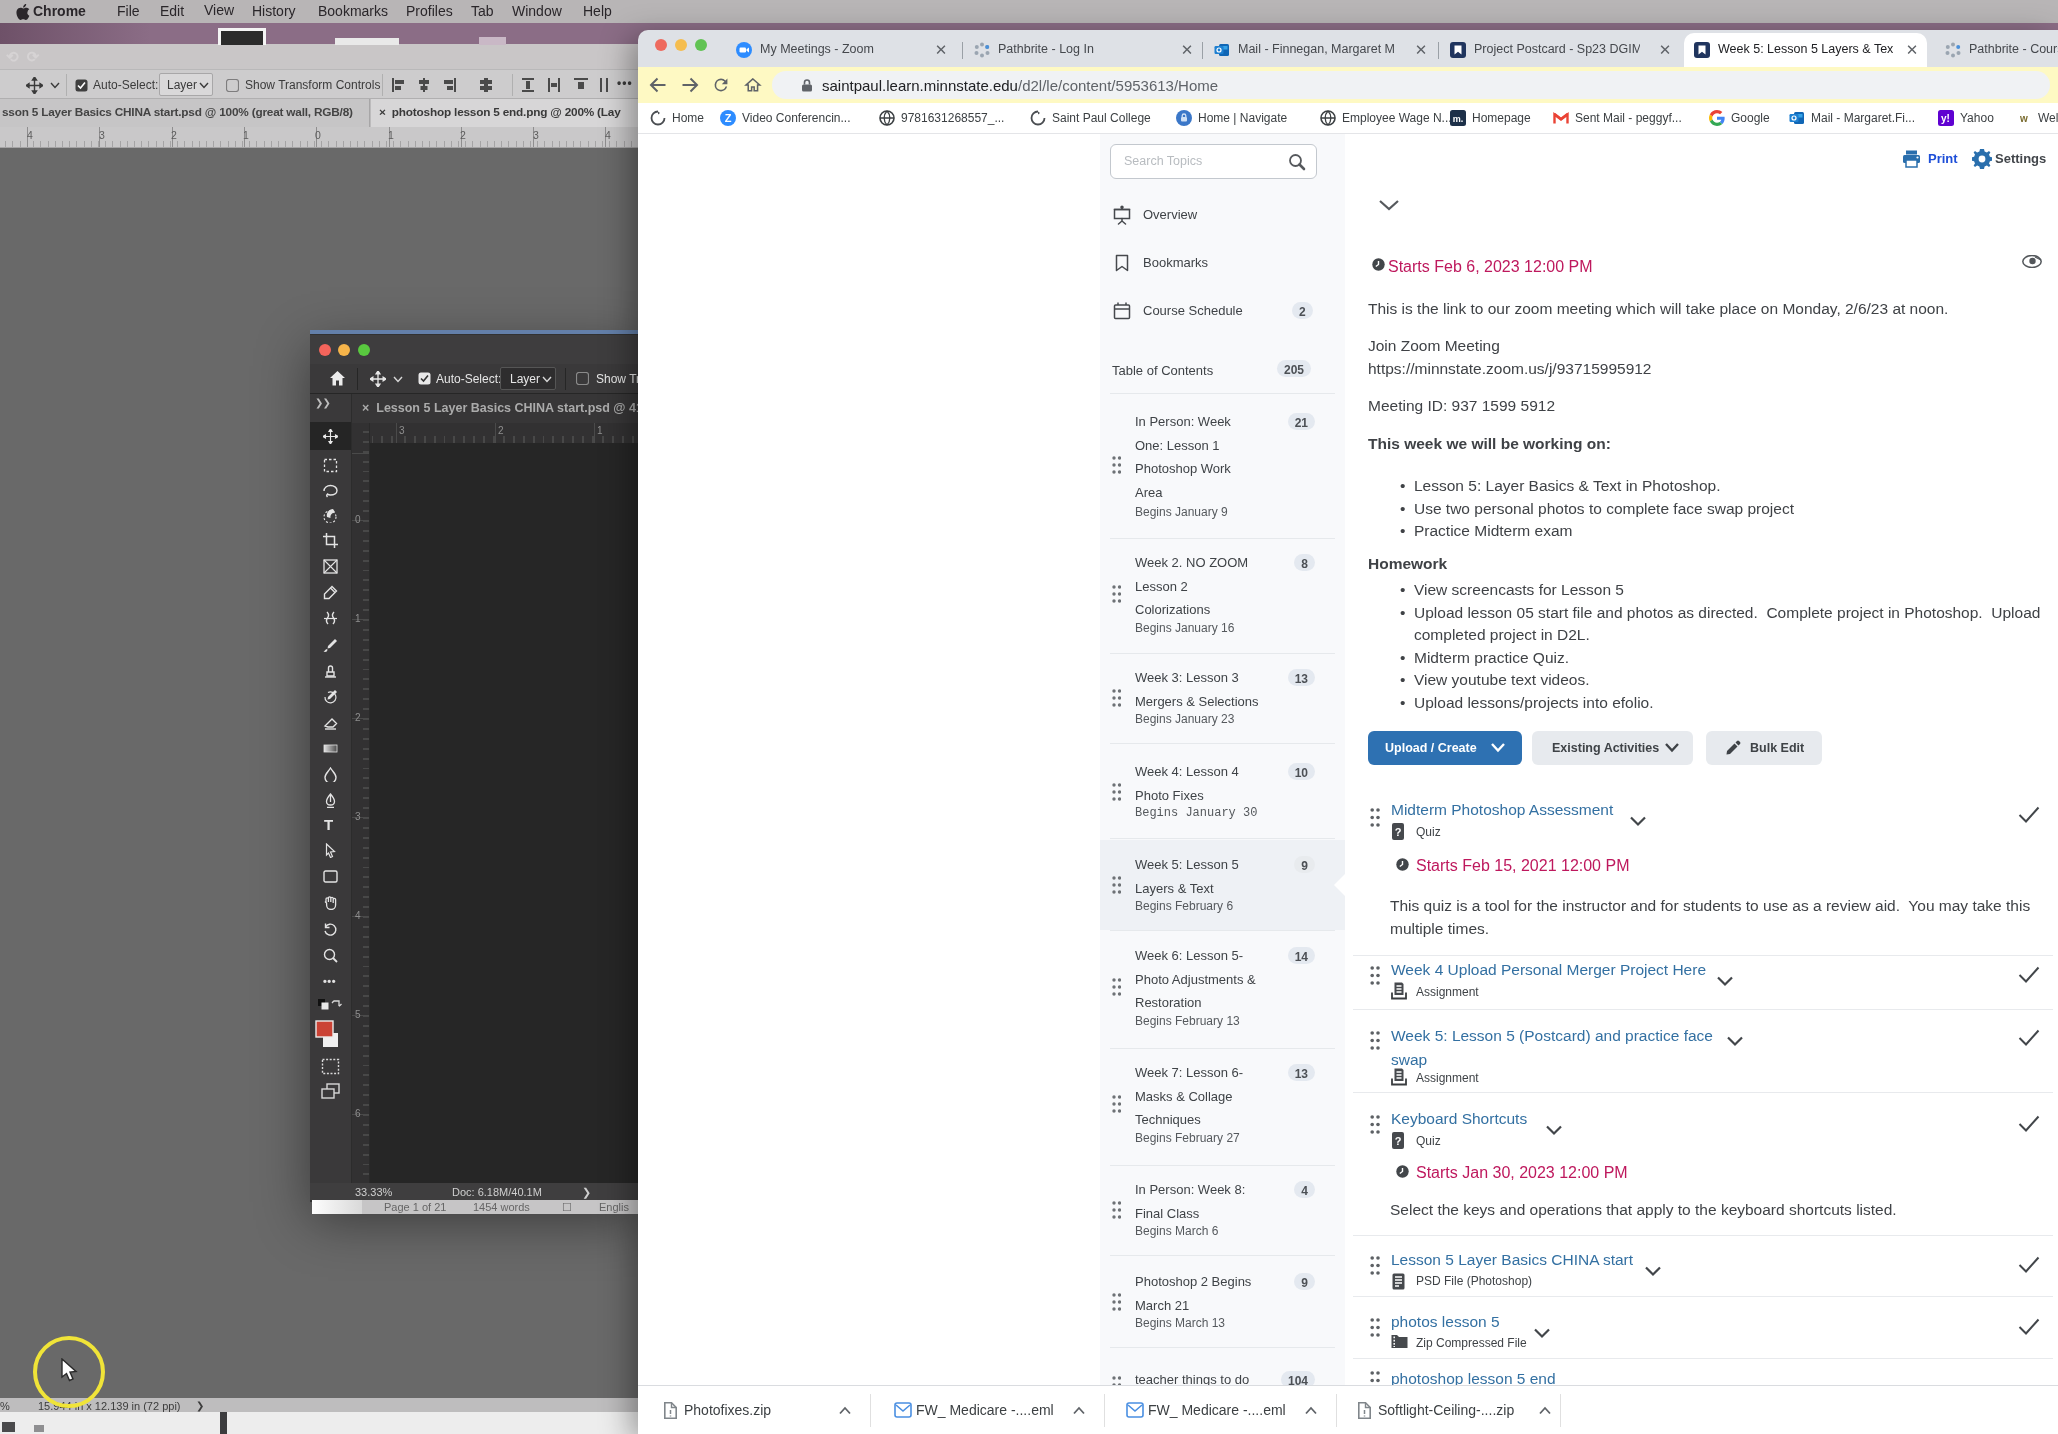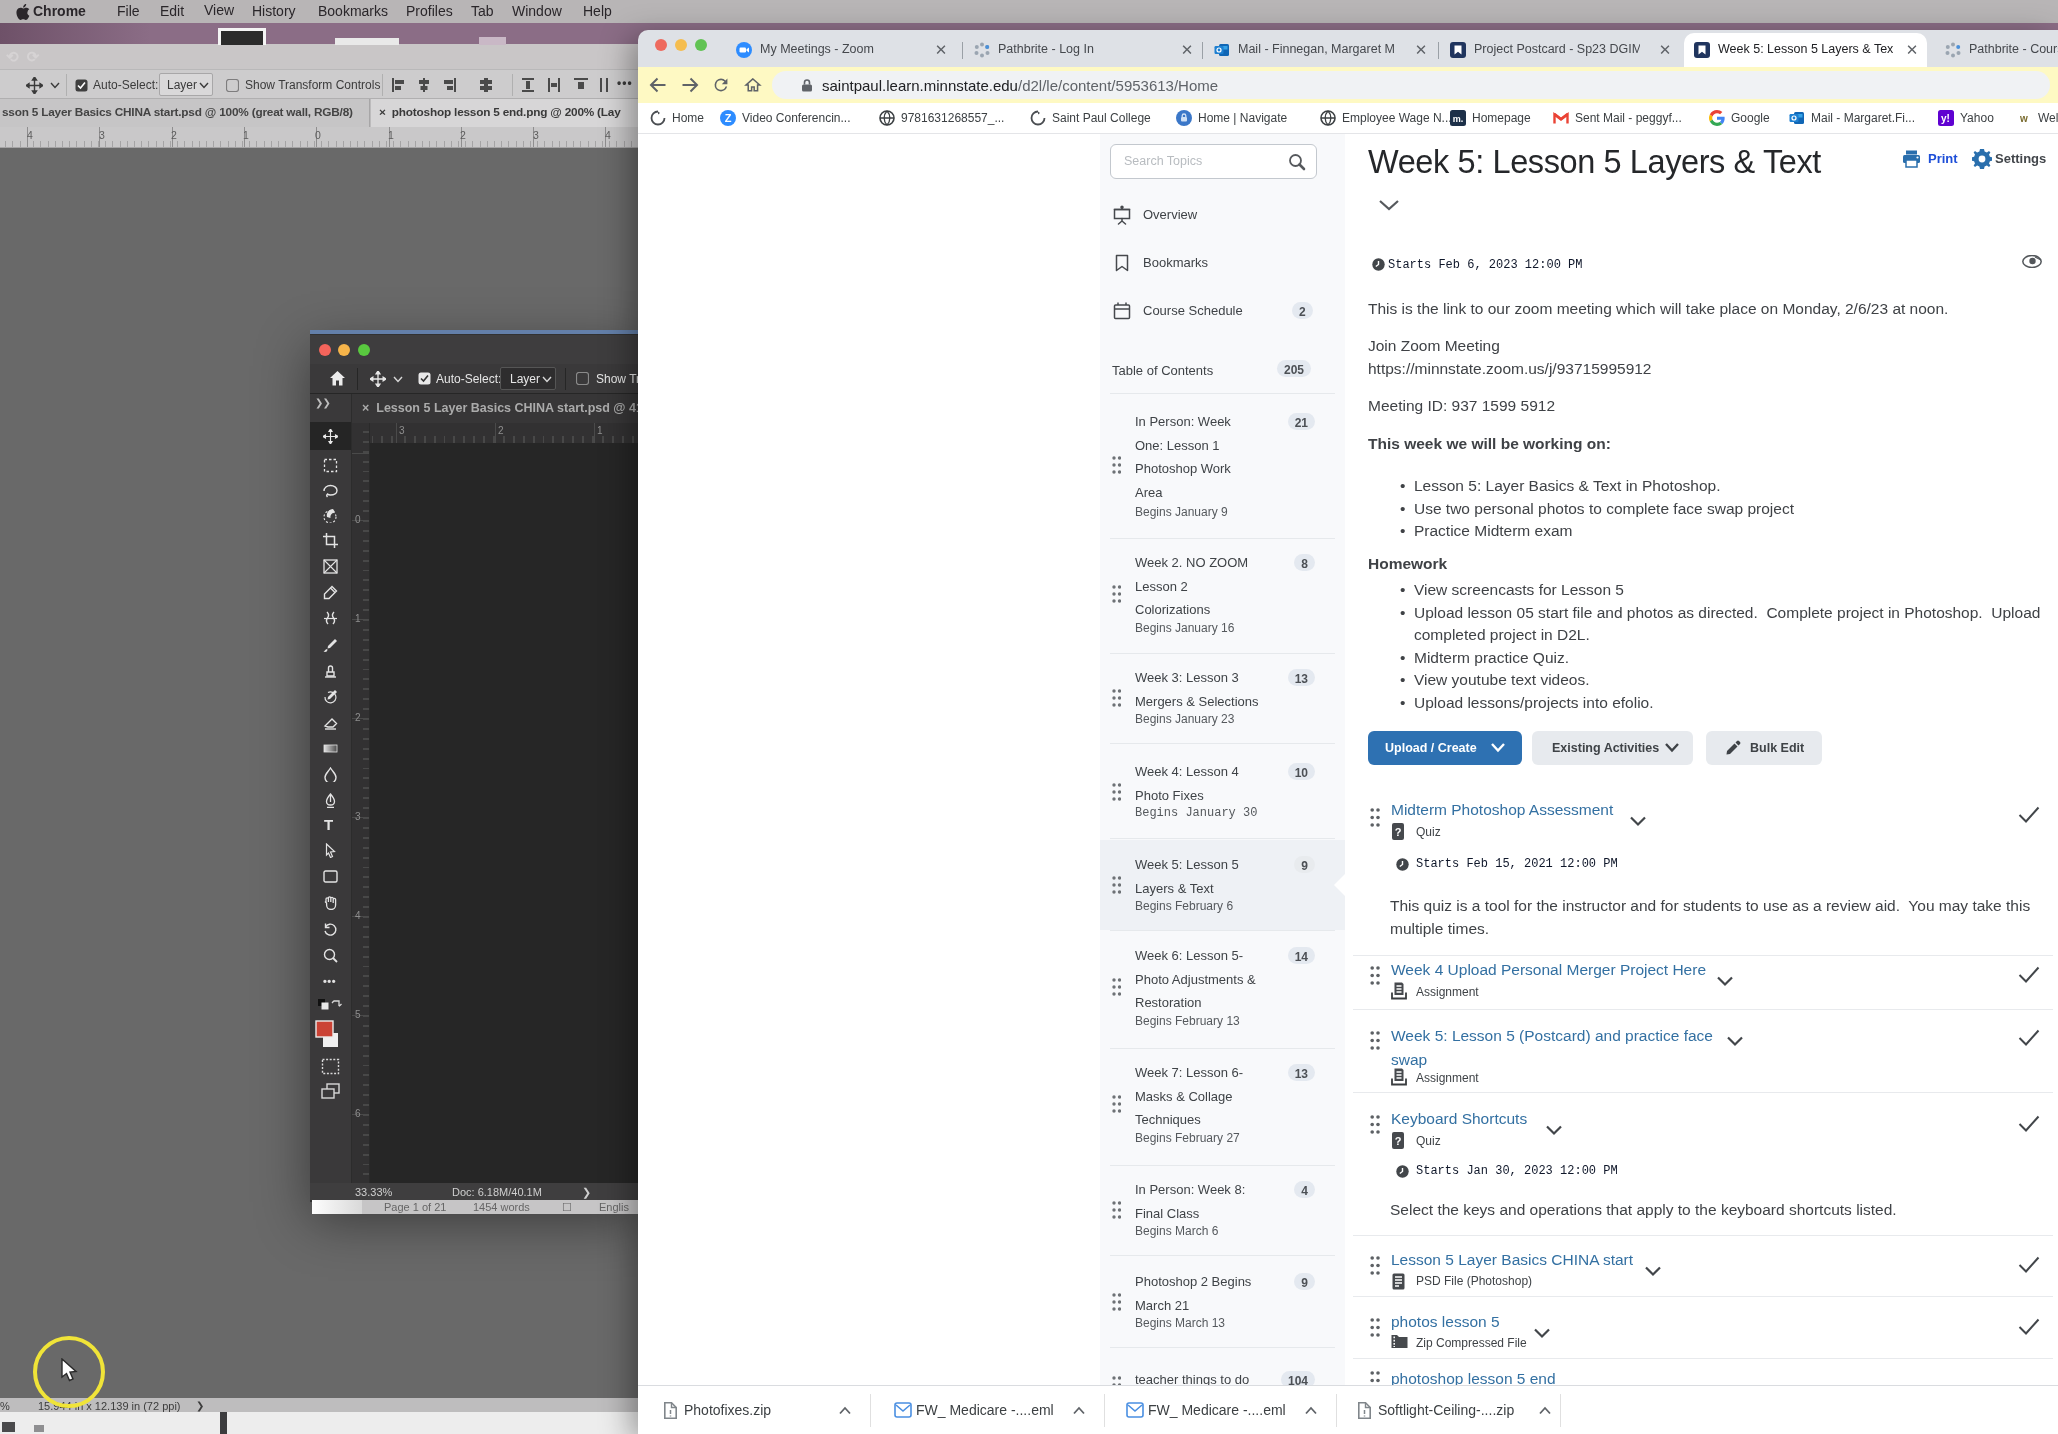--- a/index.html
+++ b/index.html
@@ -83,21 +83,21 @@
   .toc-item .beg { position:absolute; left:35px; font-size:12px; color:#55595d; }
   .toc-div { position:absolute; left:10px; width:225px; height:1px; background:#e6e9ec; }
   #toc-selected { position:absolute; left:0; top:706px; width:245px; height:90px; background:#eef1f5; }
   #toc-notch { position:absolute; left:234px; top:740px; width:0; height:0; border-top:11px solid transparent; border-bottom:11px solid transparent; border-right:11px solid #fff; }
 
   
   #dmain { left:707px; top:0; width:713px; height:1281px; background:#fff; }
   #dtitle { left:23px; top:10px; font-size:32.5px; color:#25272a; letter-spacing:-0.4px; }
   .blue { color:#2d70a5; }
   #printset { left:0px; top:16px; width:713px; font-size:13px; font-weight:bold; color:#2a6fad; }
-  .clockrow { position:absolute; font-size:12px; color:#0f172a;font-family:Liberation Mono, monospace; }
+  .clockrow { position:absolute; font-size:16px; color:#be185d; }
   .bodytext { position:absolute; font-size:15.5px; color:#3f4246; }
   .bold { font-weight:bold; }
   ul.blist { list-style:none; }
   .blist li { position:relative; }
   .blist li:before { content:"•"; position:absolute; left:-14px; }
   .btn { position:absolute; height:34px; border-radius:6px; font-size:12.5px; font-weight:bold; }
   #btn-upload { left:23px; top:597px; width:154px; background:#2e71b2; color:#fff; }
   #btn-exist { left:187px; top:597px; width:161px; background:#e7eaee; color:#3f4347; }
   #btn-bulk { left:361px; top:597px; width:116px; background:#e7eaee; color:#3f4347; }
   .act-title { position:absolute; font-size:15.5px; color:#3370a2; }
@@ -803,21 +803,20 @@
                 <circle cx="7.5" cy="9" r="1.7"></circle>
                 <circle cx="2" cy="16" r="1.7"></circle>
                 <circle cx="7.5" cy="16" r="1.7"></circle>
               </g>
             </svg></span>
         <span class="tt">teacher things to do</span>
         <span class="badge" style="right:30px; top:3px;">104</span>
       </div>
     </div>
     <div class="abs" id="dmain">
-      <div class="abs" id="dtitle">Week 5: Lesson 5 Layers &amp; Text</div>
       <div class="abs" id="printset">
         <svg style="position:absolute; left:557px; top:0px;" width="19" height="18" viewBox="0 0 19 18">
             <rect x="4" y="0.5" width="11" height="4" fill="#2a6fad"></rect>
             <rect x="1" y="5" width="17" height="8" rx="1.5" fill="#2a6fad"></rect>
             <rect x="4" y="10" width="11" height="7" fill="#fff" stroke="#2a6fad" stroke-width="1.5"></rect>
             <circle cx="15.5" cy="7.5" r="1.1" fill="#fff"></circle>
           </svg>
         <span style="position:absolute; left:583px; top:1px; color:#1d4ed8;">Print</span>
         <svg style="position:absolute; left:627px; top:-1px;" width="20" height="20" viewBox="0 0 20 20">
             <g fill="#2a6fad">

